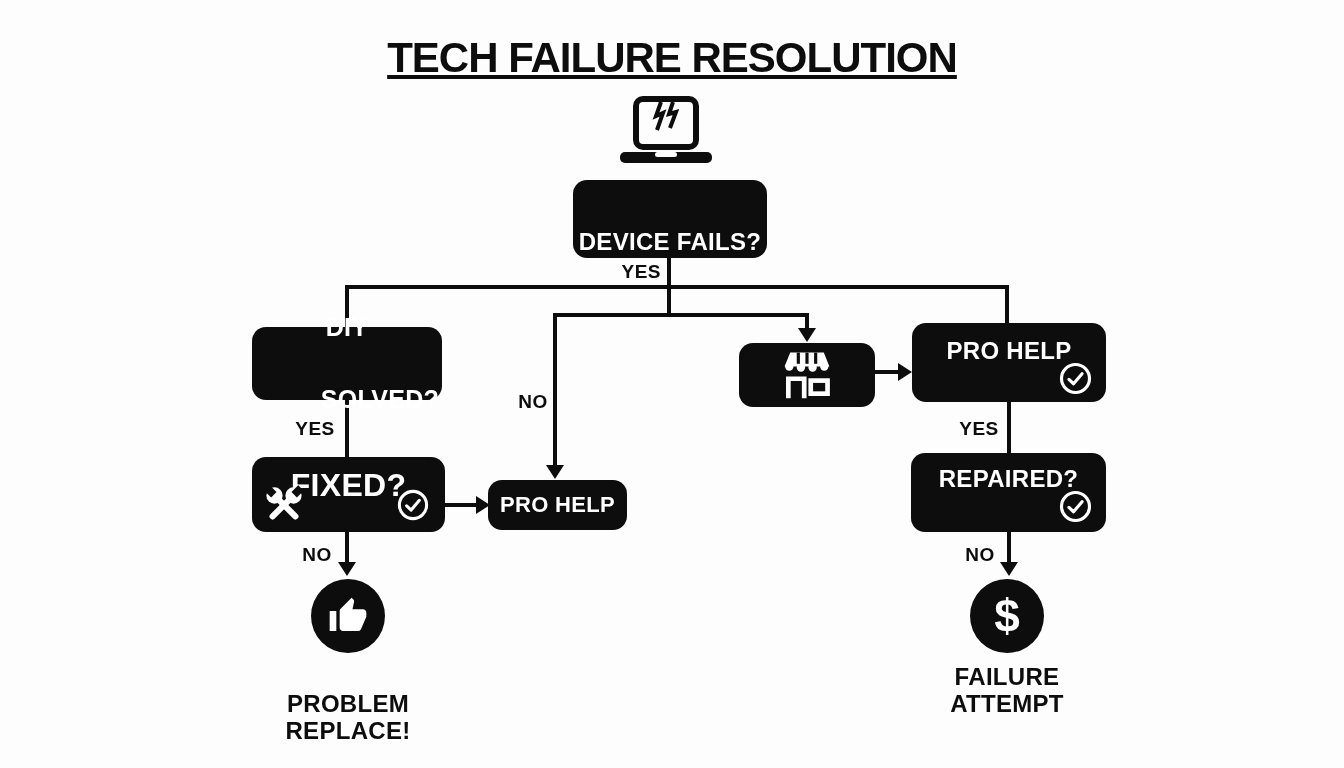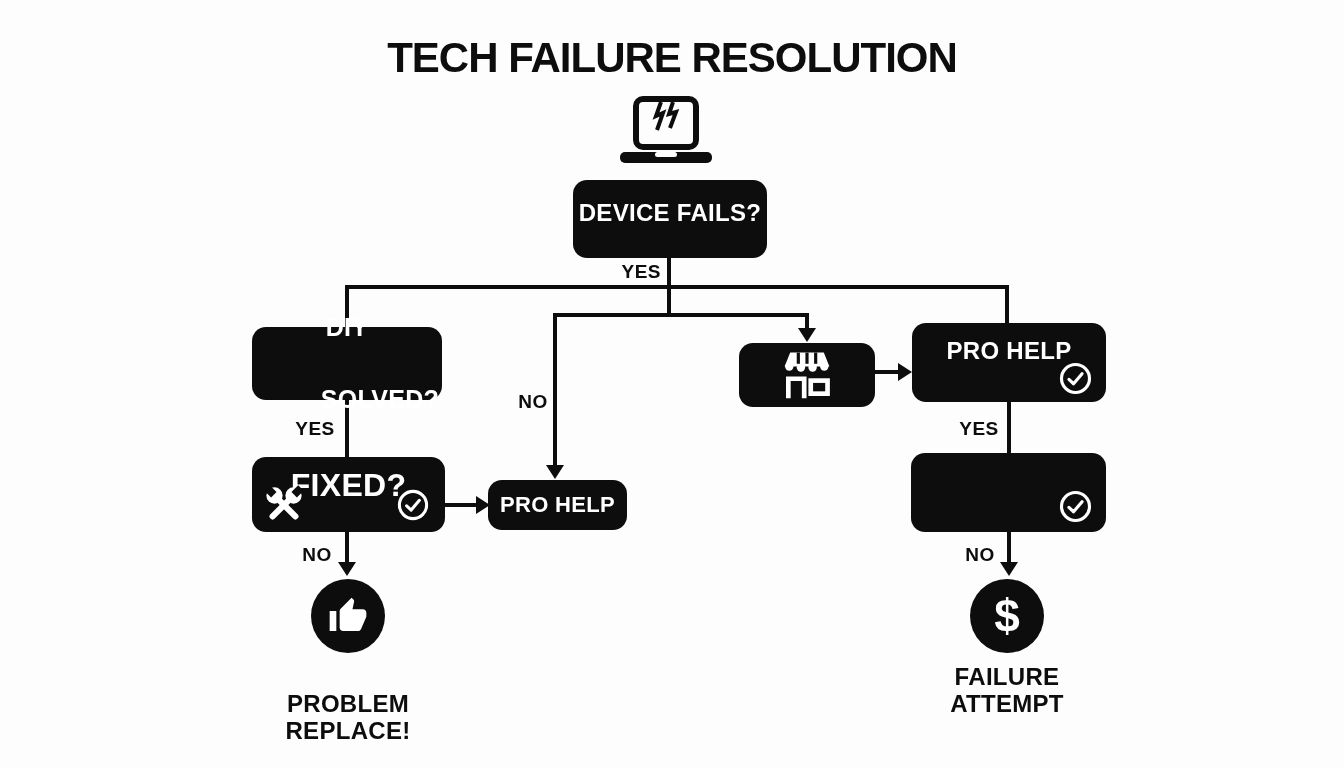--- a/index.html
+++ b/index.html
@@ -1,20 +1,20 @@
 <!DOCTYPE html>
 <html><head>
 <meta charset="utf-8">
 <style>
   html,body{margin:0;padding:0;}
   body{font-family:"Liberation Sans","DejaVu Sans",sans-serif;background:#ffffff;}
   #canvas{position:relative;width:1344px;height:768px;background:#fdfdfd;overflow:hidden;}
 
   .title{position:absolute;left:0;top:34px;width:100%;text-align:center;
-         font-size:42px;font-weight:900;letter-spacing:-1px;color:#0d0d0d;}
+         font-size:42px;font-weight:900;letter-spacing:-1px;color:#0d0d0d;text-decoration:underline;}
 
   .node{position:absolute;background:#0d0d0d;border-radius:14px;color:#ffffff;
         font-weight:800;letter-spacing:.3px;}
   .node .nlabel{display:block;width:100%;text-align:center;}
 
   .line{position:absolute;background:#0d0d0d;}
   .arr-down{position:absolute;width:0;height:0;
             border-left:9px solid transparent;border-right:9px solid transparent;
             border-top:14px solid #0d0d0d;}
   .arr-right{position:absolute;width:0;height:0;
@@ -28,21 +28,21 @@
           display:flex;align-items:center;justify-content:center;}
 
   .caption{position:absolute;width:210px;text-align:center;font-size:24px;font-weight:800;
            color:#0d0d0d;line-height:27px;letter-spacing:.3px;}
 
   .dollar{color:#ffffff;font-size:46px;font-weight:800;line-height:1;}
 
   
   .n-device{left:573px;top:180px;width:194px;height:78px;
             display:flex;align-items:flex-end;justify-content:center;
-            padding-bottom:31px;box-sizing:border-box;font-size:24px;}
+            padding-bottom:2px;box-sizing:border-box;font-size:24px;}
   .n-diy{left:252px;top:327px;width:190px;height:73px;
          display:flex;flex-direction:column;justify-content:center;
          font-size:25px;line-height:33px;gap:39px;}
   .n-diy .l2{transform:translateX(33px);}
   .n-fixed{left:252px;top:457px;width:193px;height:75px;font-size:32px;}
   .n-fixed .nlabel{position:absolute;top:10px;left:0;}
   .n-prohelp-mid{left:488px;top:480px;width:139px;height:50px;
                  display:flex;align-items:center;justify-content:center;font-size:22px;}
   .n-store{left:739px;top:343px;width:136px;height:64px;
            display:flex;align-items:center;justify-content:center;}
@@ -154,20 +154,21 @@
 
   <div class="node n-prohelp-right">
     <span class="nlabel">PRO HELP</span>
     <svg class="icon-abs" style="left:146px;top:38px;" width="35" height="35" viewBox="0 0 40 40">
       <circle cx="20" cy="20" r="16" fill="none" stroke="#ffffff" stroke-width="3.6"></circle>
       <path d="M12.5 21 L17.8 26 L27.5 14.5" fill="none" stroke="#ffffff" stroke-width="3.6" stroke-linecap="round" stroke-linejoin="round"></path>
     </svg>
   </div>
 
   <div class="node n-repaired">
+    <span class="nlabel">REPAIRED?</span>
     <svg class="icon-abs" style="left:147px;top:36px;" width="35" height="35" viewBox="0 0 40 40">
       <circle cx="20" cy="20" r="16" fill="none" stroke="#ffffff" stroke-width="3.6"></circle>
       <path d="M12.5 21 L17.8 26 L27.5 14.5" fill="none" stroke="#ffffff" stroke-width="3.6" stroke-linecap="round" stroke-linejoin="round"></path>
     </svg>
   </div>
 
   <div class="circle" style="left:311px;top:579px;">
     <svg width="40" height="40" viewBox="0 0 24 24">
       <path fill="#ffffff" d="M1 21h4V9H1v12zM23 10c0-1.1-.9-2-2-2h-6.31l.95-4.57.03-.32c0-.41-.17-.79-.44-1.06L14.17 1 7.58 7.59C7.22 7.95 7 8.45 7 9v10c0 1.1.9 2 2 2h9c.83 0 1.54-.5 1.84-1.22l3.02-7.05c.09-.23.14-.47.14-.73v-2z"></path>
     </svg>

